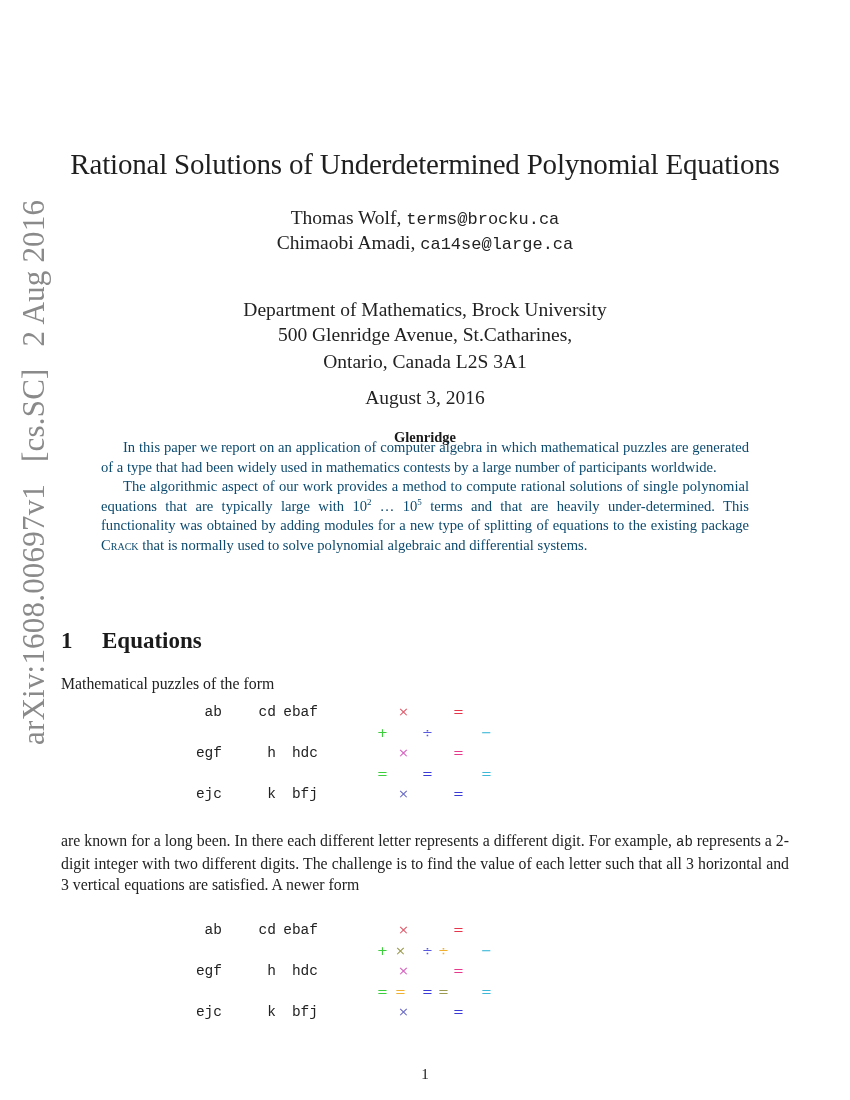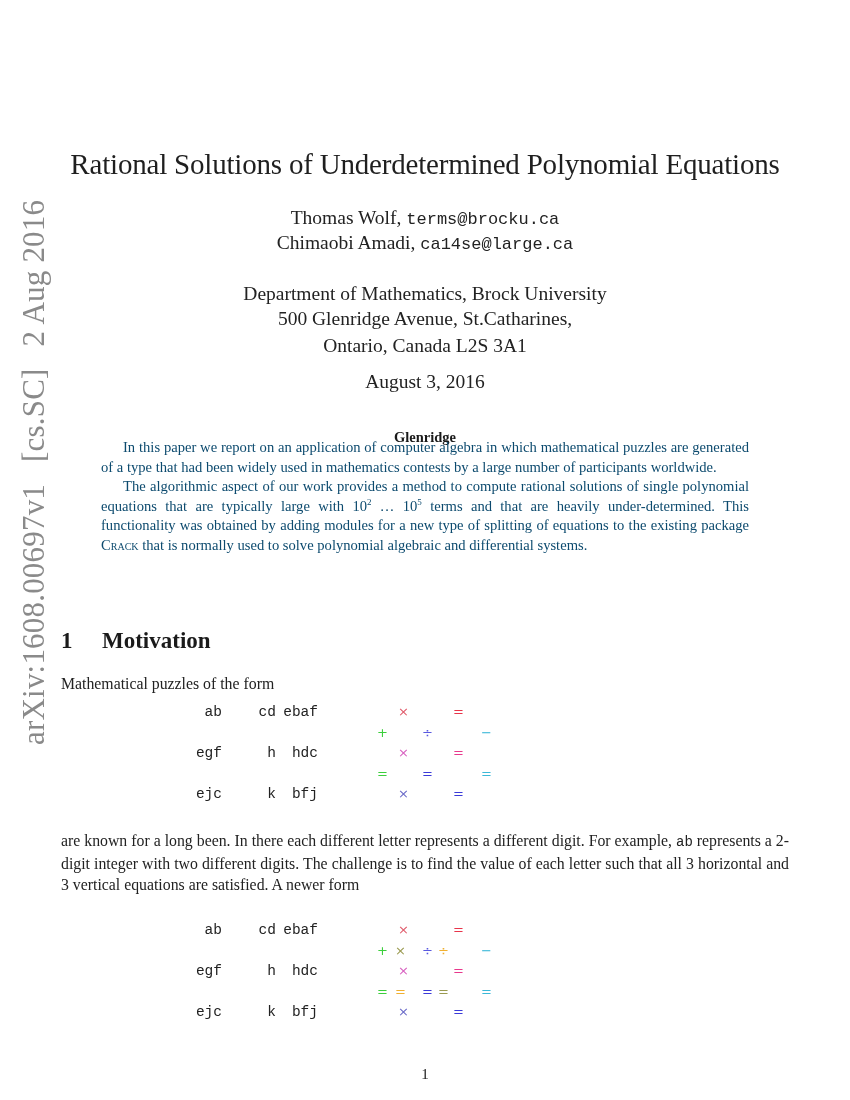--- a/index.html
+++ b/index.html
@@ -23,21 +23,21 @@
       font-family: "Liberation Serif", serif; font-size: 29px; color: #1f1f1f;
       letter-spacing: -0.2px;
     }
     .author-line {
       position: absolute; left: 0; width: 850px; text-align: center;
       font-family: "Liberation Serif", serif; font-size: 19.5px; color: #222;
     }
     .author-line .mono { font-size: 17px; }
     .affil-line {
       position: absolute; left: 0; width: 850px; text-align: center;
-      font-family: "Liberation Serif", serif; font-size: 19.5px; color: #222;
+      font-family: "Liberation Serif", serif; font-size: 19.5px; color: #222; margin-top: 16px;
     }
 
     .abstract-heading {
       position: absolute; left: 0; width: 850px; top: 429px; text-align: center;
       font-family: "Liberation Serif", serif; font-weight: bold; font-size: 14.5px;
     }
     .abstract {
       position: absolute; left: 101px; width: 648px; top: 438px;
       font-family: "Liberation Serif", serif; font-size: 14.6px; line-height: 19.6px;
       text-align: justify; color: #0c4a6e;
@@ -99,21 +99,21 @@
 
 <div class="affil-line" style="top:371px;">August 3, 2016</div>
 
 <div class="abstract-heading">Glenridge</div>
 <div class="abstract">
   <p>In this paper we report on an application of computer algebra in which mathematical puzzles are generated of a type that had been widely used in mathematics contests by a large number of participants worldwide.</p>
   <p><span>The algorithmic aspect of our work provides a method to compute rational solutions of single polynomial equations that are typically large with 10</span><sup>2</sup><span> … 10</span><sup>5</sup><span> terms and that are heavily under-determined.  This functionality was obtained by adding modules for a new type of splitting of equations to the existing package </span><span class="smallcaps">Crack</span> <span> that is normally used to solve polynomial algebraic and differential systems.</span></p>
 </div>
 
 <div class="section-heading">
-  <span class="num">1</span><span>Motivation</span>
+  <span class="num">1</span><span>Equations</span>
 </div>
 
 <div class="body-text" style="top:673px;">Mathematical puzzles of the form</div>
 
 <div class="puzzle" id="puzzle1" style="top:704px;">
     <div class="prow">
       <span class="cell" style="right: 136px;">ab</span>
       <span class="cell op" style="left: 40px; color: rgb(224, 90, 106);">×</span>
       <span class="cell" style="right: 82px;">cd</span>
       <span class="cell op" style="left: 95px; color: rgb(232, 52, 74);">=</span>

